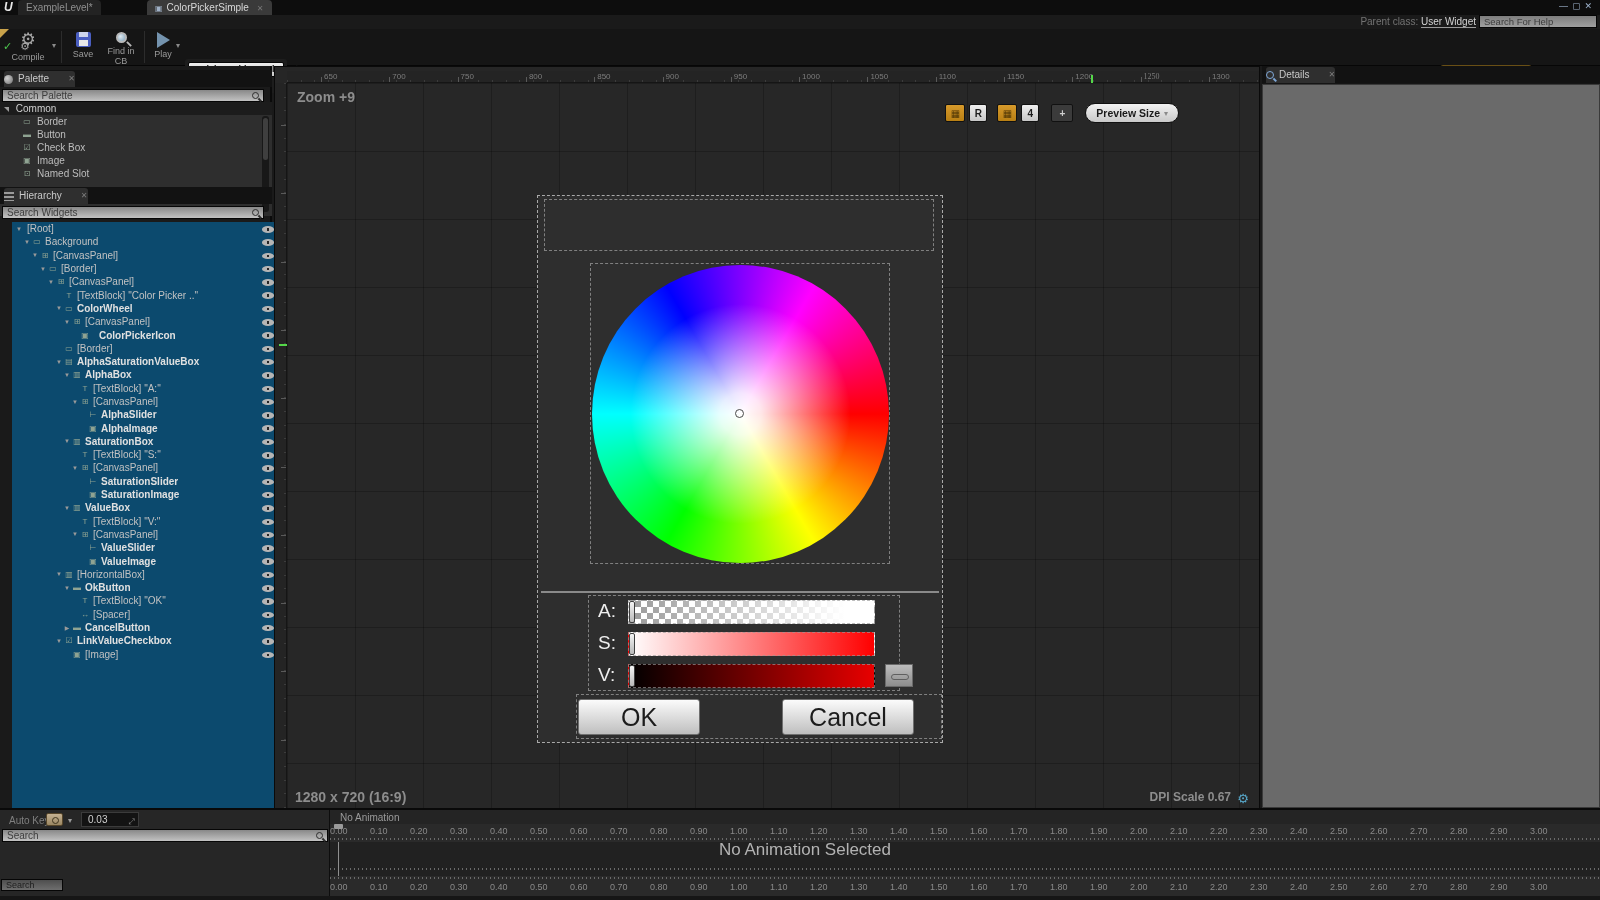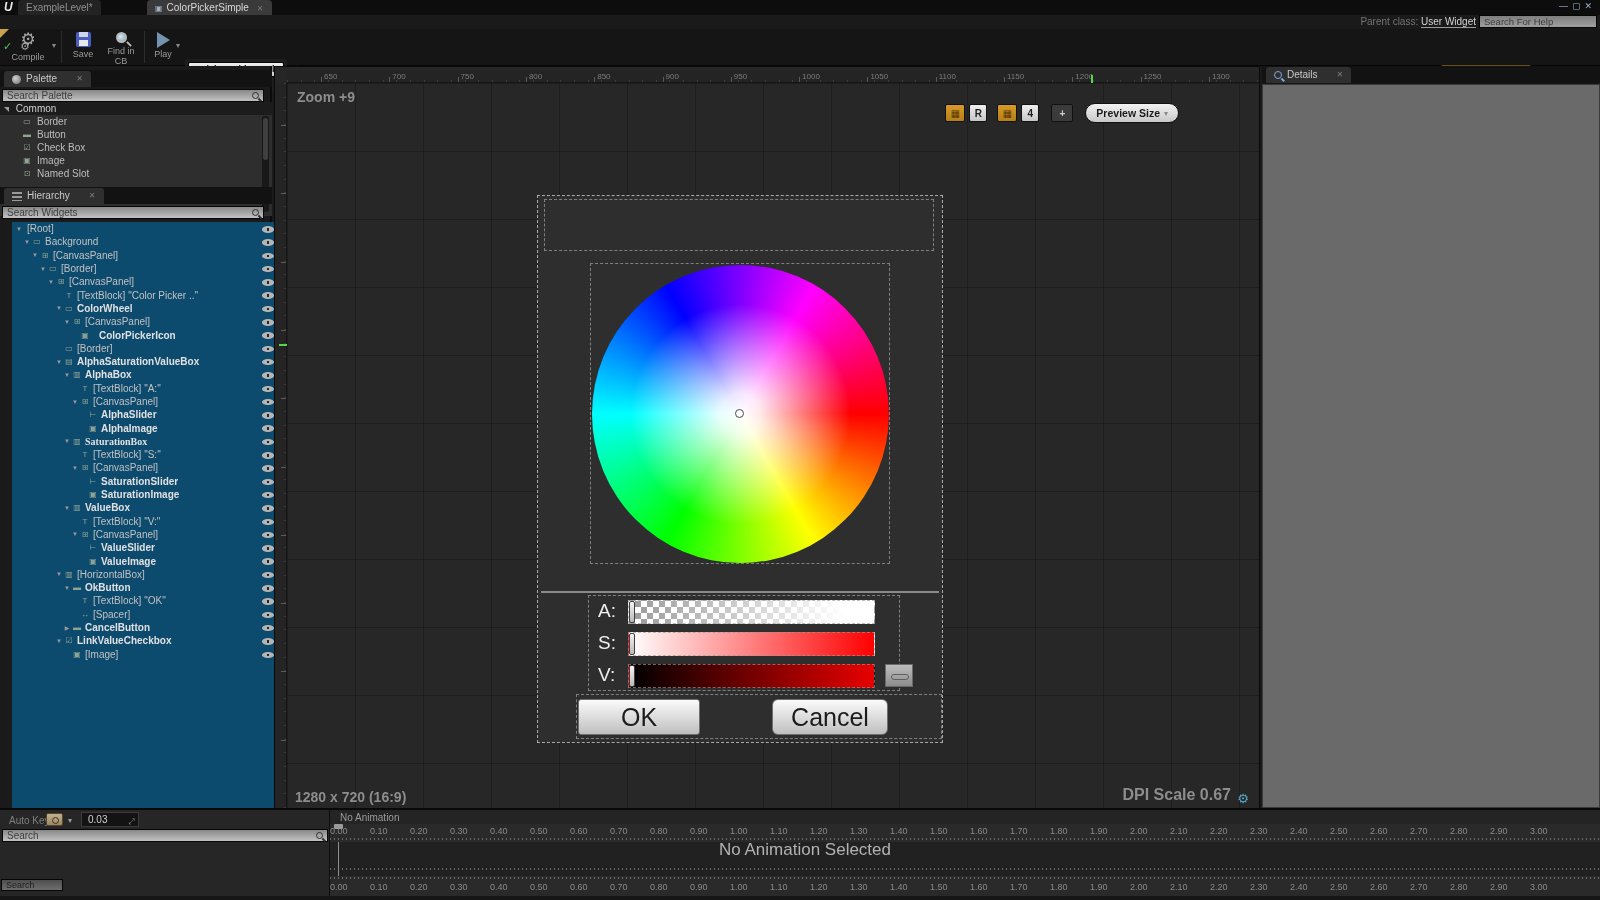--- a/index.html
+++ b/index.html
@@ -61,21 +61,21 @@
     background:#4a6fd0; transform:rotate(40deg); }
   #designer-chevron { right:56px; top:41px; color:#8a8a8a; font-size:12px; }
   #graph-btn-partial { right:18px; top:37px; width:36px; height:22px; background:#242424; border:1px solid #3a3a3a;
     border-radius:3px; overflow:hidden; }
   .mini-rect { position:absolute; background:#8ba3bd; }
 
   
   #left-col { left:0; top:66px; width:272px; height:742px; background:#1a1a1a; border-right:2px solid #0a0a0a; }
   .panel-tabstrip { position:absolute; left:0; width:272px; height:17px; background:#121212; }
   .panel-tab { position:absolute; left:4px; top:1px; height:16px; background:#2f2f2f; border-radius:3px 3px 0 0;
-    color:#c9c9c9; font-size:10px; line-height:16px; padding:0 8px; display:flex; align-items:center; gap:5px; }
+    color:#c9c9c9; font-size:10px; line-height:16px; padding:0 0; display:flex; align-items:center; gap:5px; }
   .panel-tab .tab-close { color:#7c7c7c; font-size:8px; margin-left:14px; }
   .round-ico { width:9px; height:9px; border-radius:50%; background:radial-gradient(circle at 35% 35%, #cfcfcf, #6f6f6f); }
   .list-ico { width:10px; height:9px; background:repeating-linear-gradient(#9a9a9a 0 2px, transparent 2px 4px); }
   .search-box { position:absolute; background:linear-gradient(#888,#c2c2c2); border:1px solid #060606;
     color:#3d3d3d; font-size:10px; display:flex; align-items:center; padding:0 4px; }
   .search-box .mag2 { margin-left:auto; width:7px; height:7px; border:1.5px solid #2e2e2e; border-radius:50%; position:relative; }
   .search-box .mag2:after { content:""; position:absolute; left:5px; top:6px; width:4px; height:1.5px;
     background:#2e2e2e; transform:rotate(45deg); }
   #palette-body { position:absolute; left:0; top:36px; width:272px; height:114px; background:#2e2e2e; overflow:hidden; }
   #common-header { height:13px; background:#1c1c1c; color:#cfcfcf; font-size:10px; line-height:13px; padding-left:4px; }
@@ -105,21 +105,21 @@
   .ruler-tick { position:absolute; top:6px; width:1px; height:6px; background:#5a5a5a; }
   .ruler-tick-left { position:absolute; left:6px; height:1px; width:6px; background:#5a5a5a; }
   #green-tick-top { position:absolute; left:816px; top:8px; width:2px; height:8px; background:#54d649; }
   #green-tick-left { position:absolute; left:4px; top:277px; width:8px; height:2px; background:#54d649; }
   #canvas-area { position:absolute; left:12px; top:16px; width:972px; height:726px; background:#272727;
     background-image:linear-gradient(rgba(0,0,0,.22) 1px, transparent 1px),
                      linear-gradient(90deg, rgba(0,0,0,.22) 1px, transparent 1px);
     background-size:68px 68px; overflow:hidden; }
   #zoom-label { left:10px; top:6px; color:#8d8d8d; font-size:14px; font-weight:bold; }
   #canvas-status-left { left:8px; bottom:4px; color:#8d8d8d; font-size:14px; font-weight:bold; }
-  #canvas-status-right { right:28px; bottom:5px; color:#8d8d8d; font-size:16px; font-weight:bold; }
+  #canvas-status-right { right:28px; bottom:5px; color:#8d8d8d; font-size:12px; font-weight:bold; }
   #dpi-gear { right:10px; bottom:3px; color:#57a7c9; font-size:13px; }
 
   
   #canvas-tools { position:absolute; right:80px; top:20px; height:20px; display:flex; gap:4px; align-items:center; }
   .ct-btn { height:18px; border-radius:2px; font-size:10px; display:flex; align-items:center; justify-content:center; }
   .ct-orange { width:20px; background:linear-gradient(#d79a2b,#b87f14); color:#4d3505; border:1px solid #111; }
   .ct-light { width:18px; background:linear-gradient(#efefef,#c6c6c6); color:#1c1c1c; border:1px solid #111; font-weight:bold; }
   .ct-dark { width:22px; background:#3b3b3b; border:1px solid #111; color:#cfcfcf; font-weight:bold; }
   #preview-size-btn { height:20px; padding:0 10px; border-radius:10px; background:linear-gradient(#f2f2f2,#c9c9c9);
     border:1px solid #111; color:#1a1a1a; font-size:10.5px; font-weight:bold; display:flex; align-items:center; gap:4px; }
@@ -153,21 +153,21 @@
   .bar-v { background:linear-gradient(to right,#000000,#e80000); }
   .slider-handle { position:absolute; left:38px; top:3px; width:6px; height:22px; border:1px solid #3f3f3f;
     background:linear-gradient(#f4f4f4,#b9b9b9); border-radius:2px; }
   #link-box { position:absolute; left:347px; top:468px; width:28px; height:23px;
     background:linear-gradient(#bdbdbd,#8d8d8d); border:1px solid #6a6a6a; }
   #link-box:after { content:""; position:absolute; left:5px; top:9px; width:16px; height:4px;
     border:1.5px solid #5f5f5f; border-radius:3px; }
   .btn-big { position:absolute; top:503px; height:36px; background:linear-gradient(#fbfbfb,#bfbfbf);
     border:1px solid #6f6f6f; border-radius:3px; color:#1c1c1c; font-size:25px; text-align:center; line-height:34px; }
   #ok-btn { left:40px; width:122px; }
-  #cancel-btn { left:234px; width:116px;border-radius:6px; }
+  #cancel-btn { left:244px; width:132px; }
 
   
   #details-col { left:1262px; top:66px; width:338px; height:742px; background:#151515; }
   #details-body { position:absolute; left:0; top:18px; width:338px; height:724px; background:#6a6a6a;
     border:1px solid #3a3a3a; }
   .mag-blue { width:8px; height:8px; border:1.5px solid #7fa8d8; border-radius:50%; position:relative; }
   .mag-blue:after { content:""; position:absolute; left:6px; top:7px; width:4px; height:1.5px;
     background:#7fa8d8; transform:rotate(45deg); }
 
   
@@ -412,21 +412,21 @@
           </div>
           <div class="h-row" style="padding-left: 68px;">
             <span class="arrow"></span>
             <span class="w-icon">▣</span>
             <span class="bold" style="margin-left: 3px;">AlphaImage</span>
             <span class="eye"></span>
           </div>
           <div class="h-row" style="padding-left: 52px;">
             <span class="arrow">▼</span>
             <span class="w-icon">▥</span>
-            <span class="bold" style="margin-left: 3px; font-family: Liberation Serif, serif;">SaturationBox</span>
+            <span class="bold" style="margin-left: 3px;">SaturationBox</span>
             <span class="eye"></span>
           </div>
           <div class="h-row" style="padding-left: 60px;">
             <span class="arrow"></span>
             <span class="w-icon">T</span>
             <span style="margin-left: 3px;">[TextBlock] "S:"</span>
             <span class="eye"></span>
           </div>
           <div class="h-row" style="padding-left: 60px;">
             <span class="arrow">▼</span>
@@ -542,21 +542,21 @@
         <span class="ruler-num" style="left: 515.1px;">1000</span>
         <div class="ruler-tick" style="left: 580.4px;"></div>
         <span class="ruler-num" style="left: 583.4px;">1050</span>
         <div class="ruler-tick" style="left: 648.7px;"></div>
         <span class="ruler-num" style="left: 651.7px;">1100</span>
         <div class="ruler-tick" style="left: 717px;"></div>
         <span class="ruler-num" style="left: 720px;">1150</span>
         <div class="ruler-tick" style="left: 785.3px;"></div>
         <span class="ruler-num" style="left: 788.3px;">1200</span>
         <div class="ruler-tick" style="left: 853.6px;"></div>
-        <span class="ruler-num" style="left: 856.6px;">1250</span>
+        <span class="ruler-num" style="left: 856.6px; font-family: Liberation Serif, serif;">1250</span>
         <div class="ruler-tick" style="left: 921.9px;"></div>
         <span class="ruler-num" style="left: 924.9px;">1300</span>
       </div>
     <div id="ruler-left">
         <div class="ruler-tick-left" style="top: 42px;"></div>
         <span class="ruler-num-left" style="top: 64px;">400</span>
         <div class="ruler-tick-left" style="top: 110.3px;"></div>
         <span class="ruler-num-left" style="top: 132.3px;">450</span>
         <div class="ruler-tick-left" style="top: 178.6px;"></div>
         <span class="ruler-num-left" style="top: 200.6px;">500</span>

